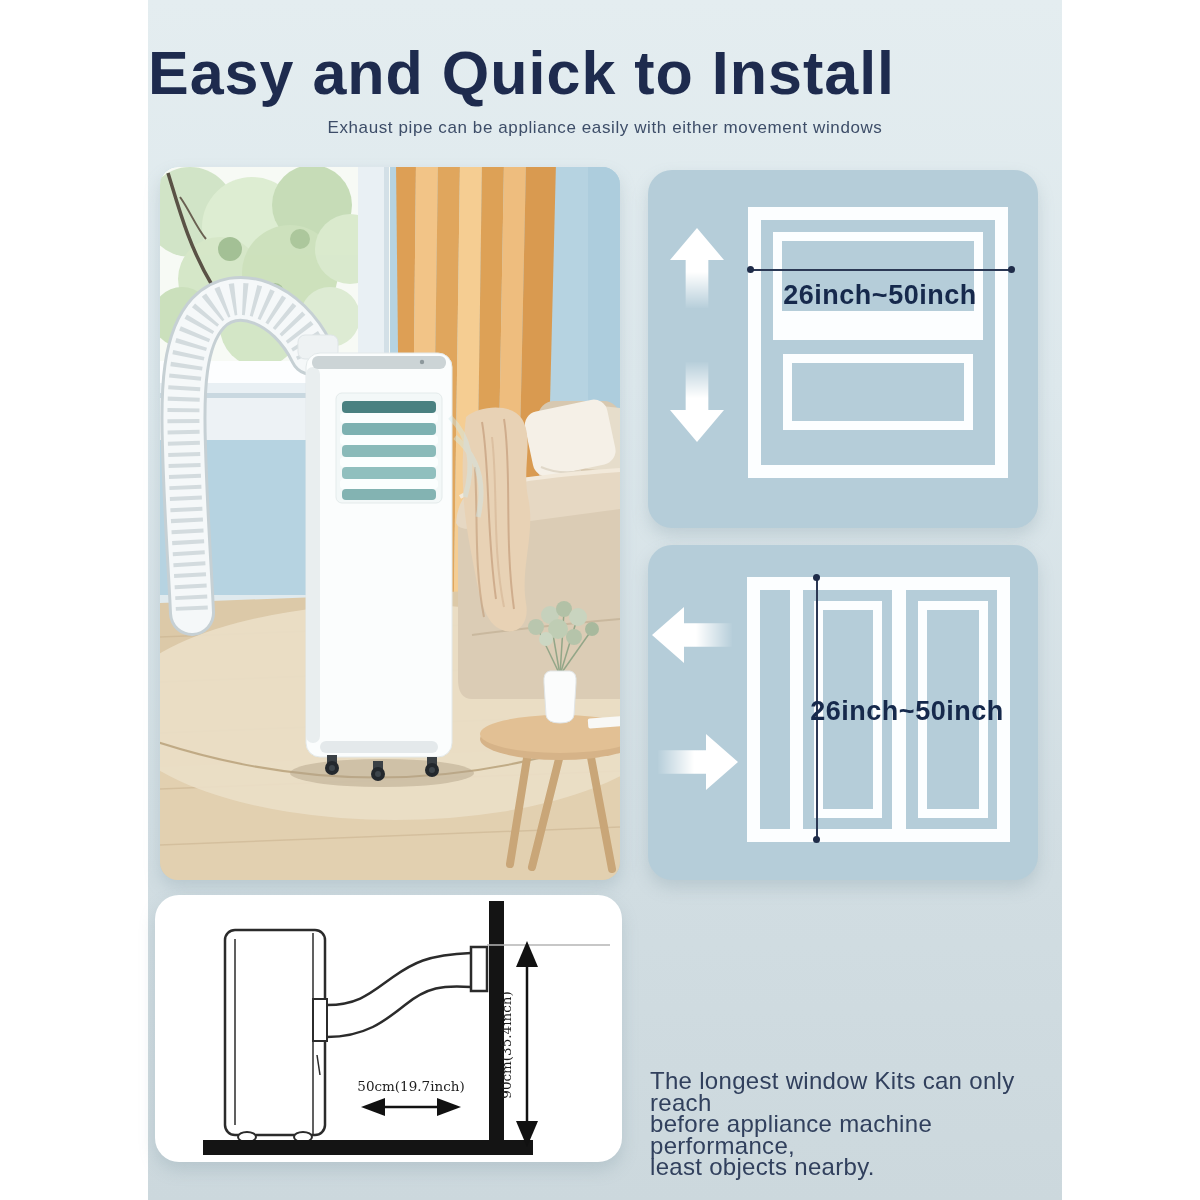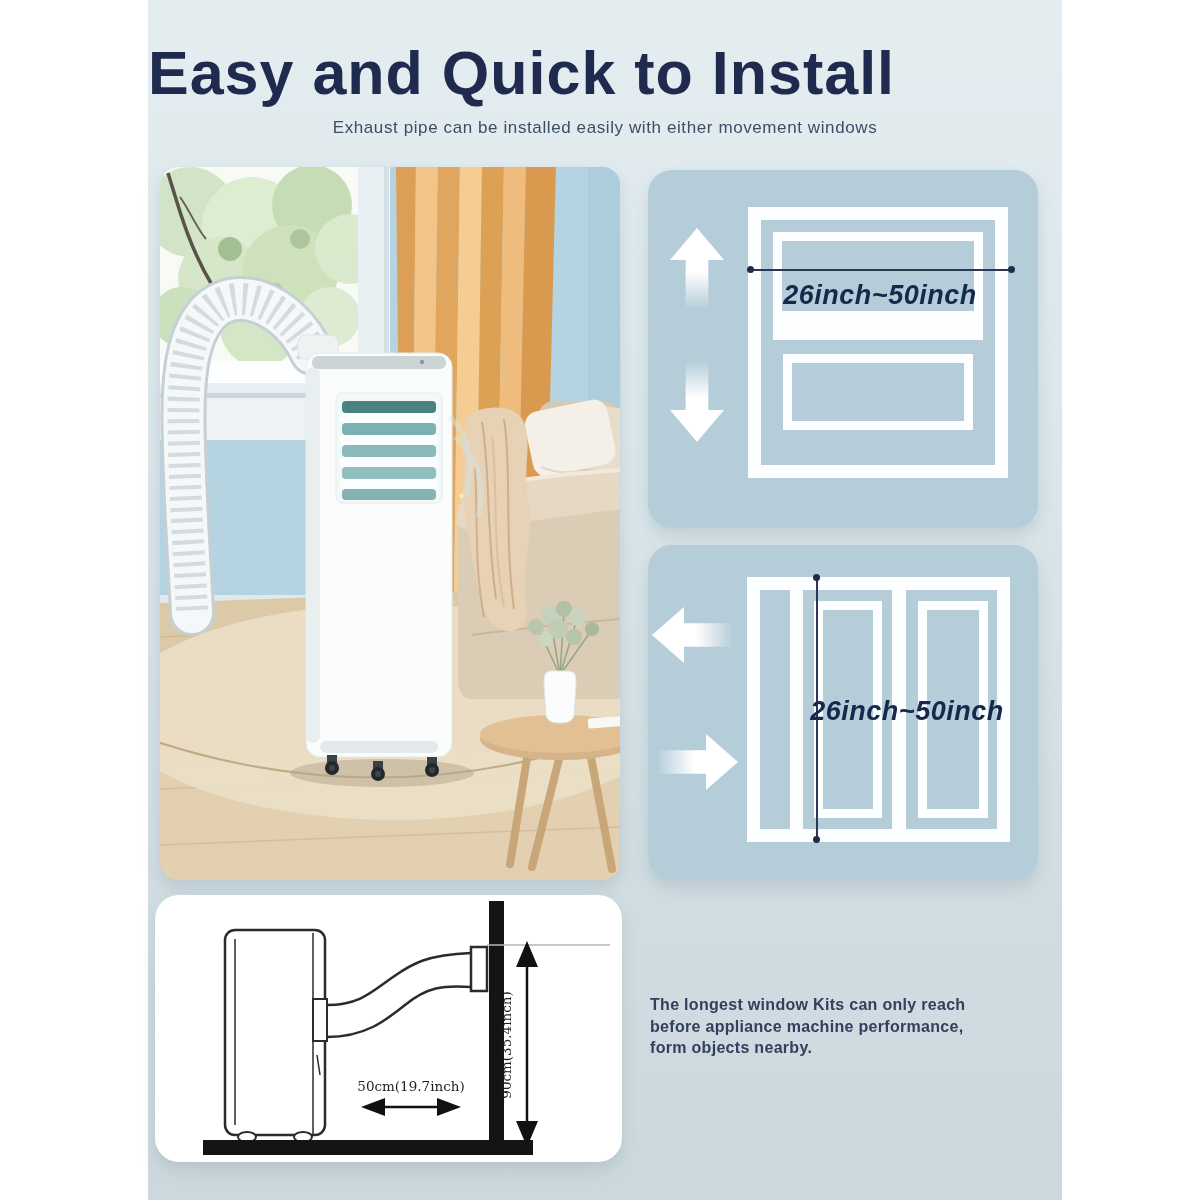--- a/index.html
+++ b/index.html
@@ -30,48 +30,48 @@
   .fixed-bar{position:absolute;left:30px;top:0;width:13px;height:100%;background:#fcfeff;}
   .div-bar{position:absolute;left:132px;top:0;width:14px;height:100%;background:#fcfeff;}
   .pane-a{position:absolute;left:54px;top:11px;width:50px;height:calc(100% - 40px);border:9px solid #fcfeff;}
   .pane-b{position:absolute;left:158px;top:11px;width:52px;height:calc(100% - 40px);border:9px solid #fcfeff;}
   
   .dim-h{position:absolute;left:102px;top:99px;width:262px;height:2px;background:#2b3854;}
   .dim-h::before,.dim-h::after,.dim-v::before,.dim-v::after{content:"";position:absolute;width:7px;height:7px;border-radius:50%;background:#1f2c49;}
   .dim-h::before{left:-3px;top:-3px;} .dim-h::after{right:-3px;top:-3px;}
   .dim-v{position:absolute;left:168px;top:32px;width:2px;height:263px;background:#2b3854;}
   .dim-v::before{left:-3px;top:-3px;} .dim-v::after{left:-3px;bottom:-3px;}
-  .size-label{position:absolute;font-size:27px;font-weight:bold;color:#16294c;text-align:center;letter-spacing:.5px;font-style:italic;}
+  .size-label{position:absolute;font-size:27px;font-weight:bold;color:#16294c;text-align:center;letter-spacing:.5px;}
   .size1{left:100px;top:110px;width:264px;}
   .size2{left:134px;top:151px;width:250px;}
   
   .arrow{position:absolute;}
   .arrow-v{width:54px;height:80px;
     background:linear-gradient(to bottom,#ffffff 0%,#ffffff 55%,rgba(255,255,255,.03) 100%);
     clip-path:polygon(50% 0,100% 40%,71% 40%,71% 100%,29% 100%,29% 40%,0 40%);}
   .arrow-h{width:80px;height:56px;
     background:linear-gradient(to right,#ffffff 0%,#ffffff 55%,rgba(255,255,255,.03) 100%);
     clip-path:polygon(0 50%,40% 0,40% 29%,100% 29%,100% 71%,40% 71%,40% 100%);}
   .rot180{transform:rotate(180deg);}
   .up-a{left:22px;top:58px;} .down-a{left:22px;top:192px;}
   .left-a{left:4px;top:62px;} .right-a{left:10px;top:189px;}
   
   .kits-heading{position:absolute;left:650px;top:948px;width:410px;
     font-size:33px;font-weight:bold;letter-spacing:1px;color:#1d2b4c;}
-  .kits-lines{position:absolute;left:650px;top:994px;width:410px;
-    font-size:16px;line-height:21.5px;letter-spacing:.3px;color:#31405d;font-weight:bold;}
+  .kits-lines{position:absolute;left:650px;top:1070px;width:410px;
+    font-size:24px;line-height:21.5px;letter-spacing:.3px;color:#31405d;}
 </style>
 </head>
 <body>
 
 <div class="canvas">
   <div class="artwork-bg"></div>
 
   <div class="title">Easy and Quick to Install</div>
-  <div class="subtitle">Exhaust pipe can be installed easily with either movement windows</div>
+  <div class="subtitle">Exhaust pipe can be appliance easily with either movement windows</div>
 
   <div class="panel photo-panel">
     <svg width="460" height="713" viewBox="0 0 460 713">
 
       <rect x="0" y="0" width="460" height="713" fill="#b6d3e1"></rect>
       <rect x="428" y="0" width="32" height="713" fill="#a9cbdb" opacity="0.7"></rect>
 
       <g>
         <rect x="-10" y="-10" width="240" height="215" fill="#f7faf5"></rect>
         <g opacity="0.95">
@@ -289,15 +289,15 @@
         <polygon points="206,212 230,203 230,221" fill="#111111"></polygon>
         <polygon points="306,212 282,203 282,221" fill="#111111"></polygon>
       </g>
       <text x="256" y="196" text-anchor="middle" font-family="DejaVu Serif, serif" font-size="13.5" fill="#1d1d1d">50cm(19.7inch)</text>
     </svg>
   </div>
 
   <div class="kits-lines">
     <div>The longest window Kits can only reach</div>
     <div>before appliance machine performance,</div>
-    <div>form objects nearby.</div>
+    <div>least objects nearby.</div>
   </div>
 </div>
 
 </body></html>

